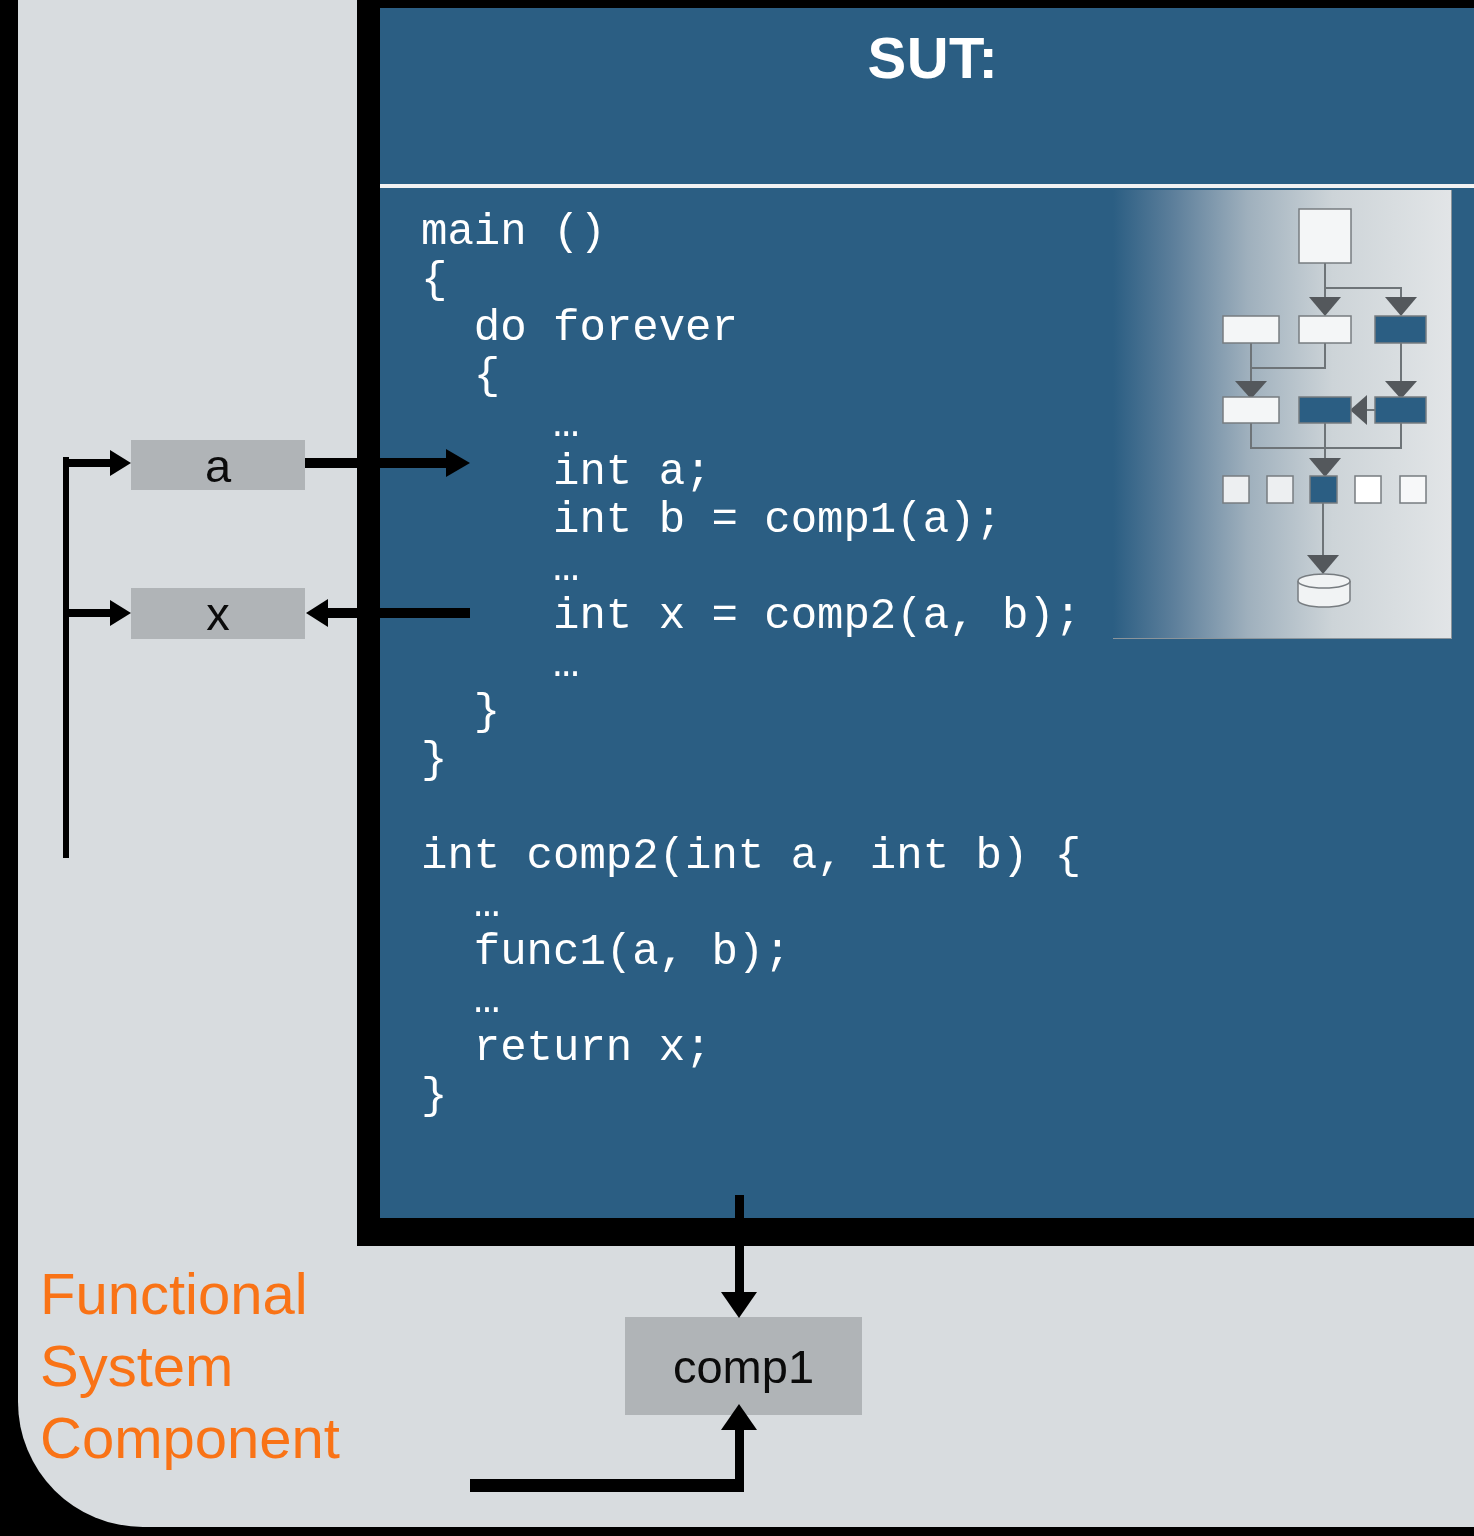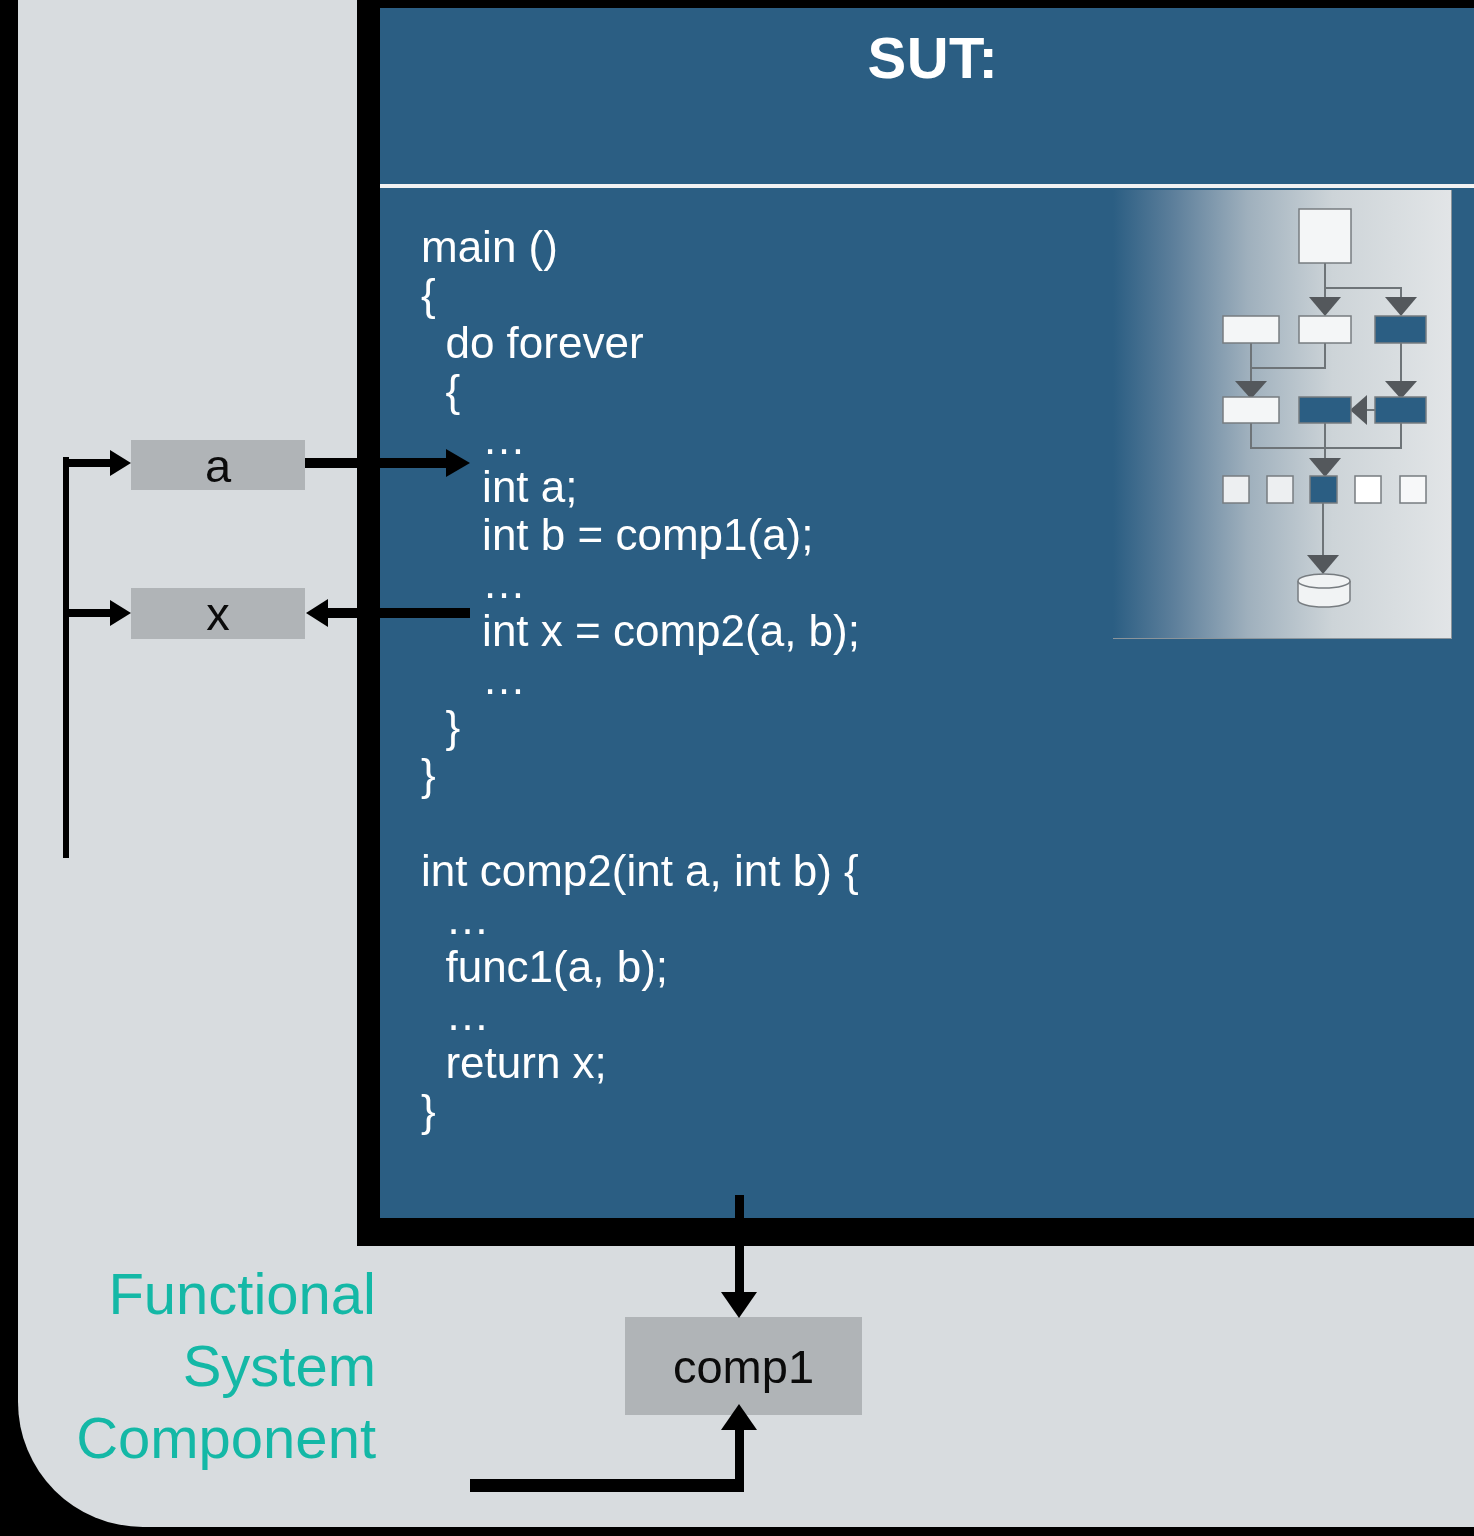--- a/index.html
+++ b/index.html
@@ -11,36 +11,36 @@
            border-bottom-left-radius:125px;}
 
   
   .panel{position:absolute;left:339px;top:0;width:1135px;height:1246px;background:#000;}
   .panel-body{position:absolute;left:23px;top:8px;right:6px;bottom:28px;background:#2B5E83;}
 
   .panel-title{position:absolute;left:0;top:0;width:100%;padding-top:14px;text-align:center;
                color:#FFFFFF;font-weight:bold;font-size:58px;line-height:72px;letter-spacing:0.5px;}
   .title-rule{position:absolute;left:0;top:176px;width:100%;height:4px;background:#F2F2F2;}
 
-  .code{position:absolute;left:41px;top:215px;color:#FFFFFF;
-        font-family:Liberation Sans, sans-serif;
+  .code{position:absolute;left:41px;top:200px;color:#FFFFFF;
+        font-family:Liberation Mono, monospace;
         font-size:44px;line-height:48px;white-space:pre;}
 
   .illustration{position:absolute;left:733px;top:182px;width:338px;height:448px;
      background:linear-gradient(90deg,#2B5E83 0%,#5D7F9B 18%,#9FB0BD 40%,#CDD4D8 65%,#E2E5E7 100%);
      border-right:1px solid #8A949B;border-bottom:1px solid #8A949B;}
 
   
   .iface-box{position:absolute;background:#B0B4B7;display:flex;align-items:center;justify-content:center;
              color:#0B0B0B;font-size:47px;z-index:2;}
   .box-a{left:113px;top:440px;width:174px;height:50px;}
   .box-x{left:113px;top:588px;width:174px;height:51px;}
   .box-comp1{left:607px;top:1317px;width:237px;height:98px;}
 
-  .caption{position:absolute;left:22px;top:1258px;width:336px;text-align:right;color:#14b8a6;
+  .caption{position:absolute;left:22px;top:1258px;width:336px;text-align:left;color:#f97316;
            font-size:58px;line-height:72px;z-index:2;}
 
   
   .blk{position:absolute;background:#000;z-index:3;}
   .tri{position:absolute;width:0;height:0;z-index:3;}
   .tri-right{border-top:13px solid transparent;border-bottom:13px solid transparent;border-left:21px solid #000;}
   .tri-right-big{border-top:14px solid transparent;border-bottom:14px solid transparent;border-left:24px solid #000;}
   .tri-left-big{border-top:14px solid transparent;border-bottom:14px solid transparent;border-right:22px solid #000;}
   .tri-down{border-left:18px solid transparent;border-right:18px solid transparent;border-top:26px solid #000;}
   .tri-up{border-left:18px solid transparent;border-right:18px solid transparent;border-bottom:26px solid #000;}

